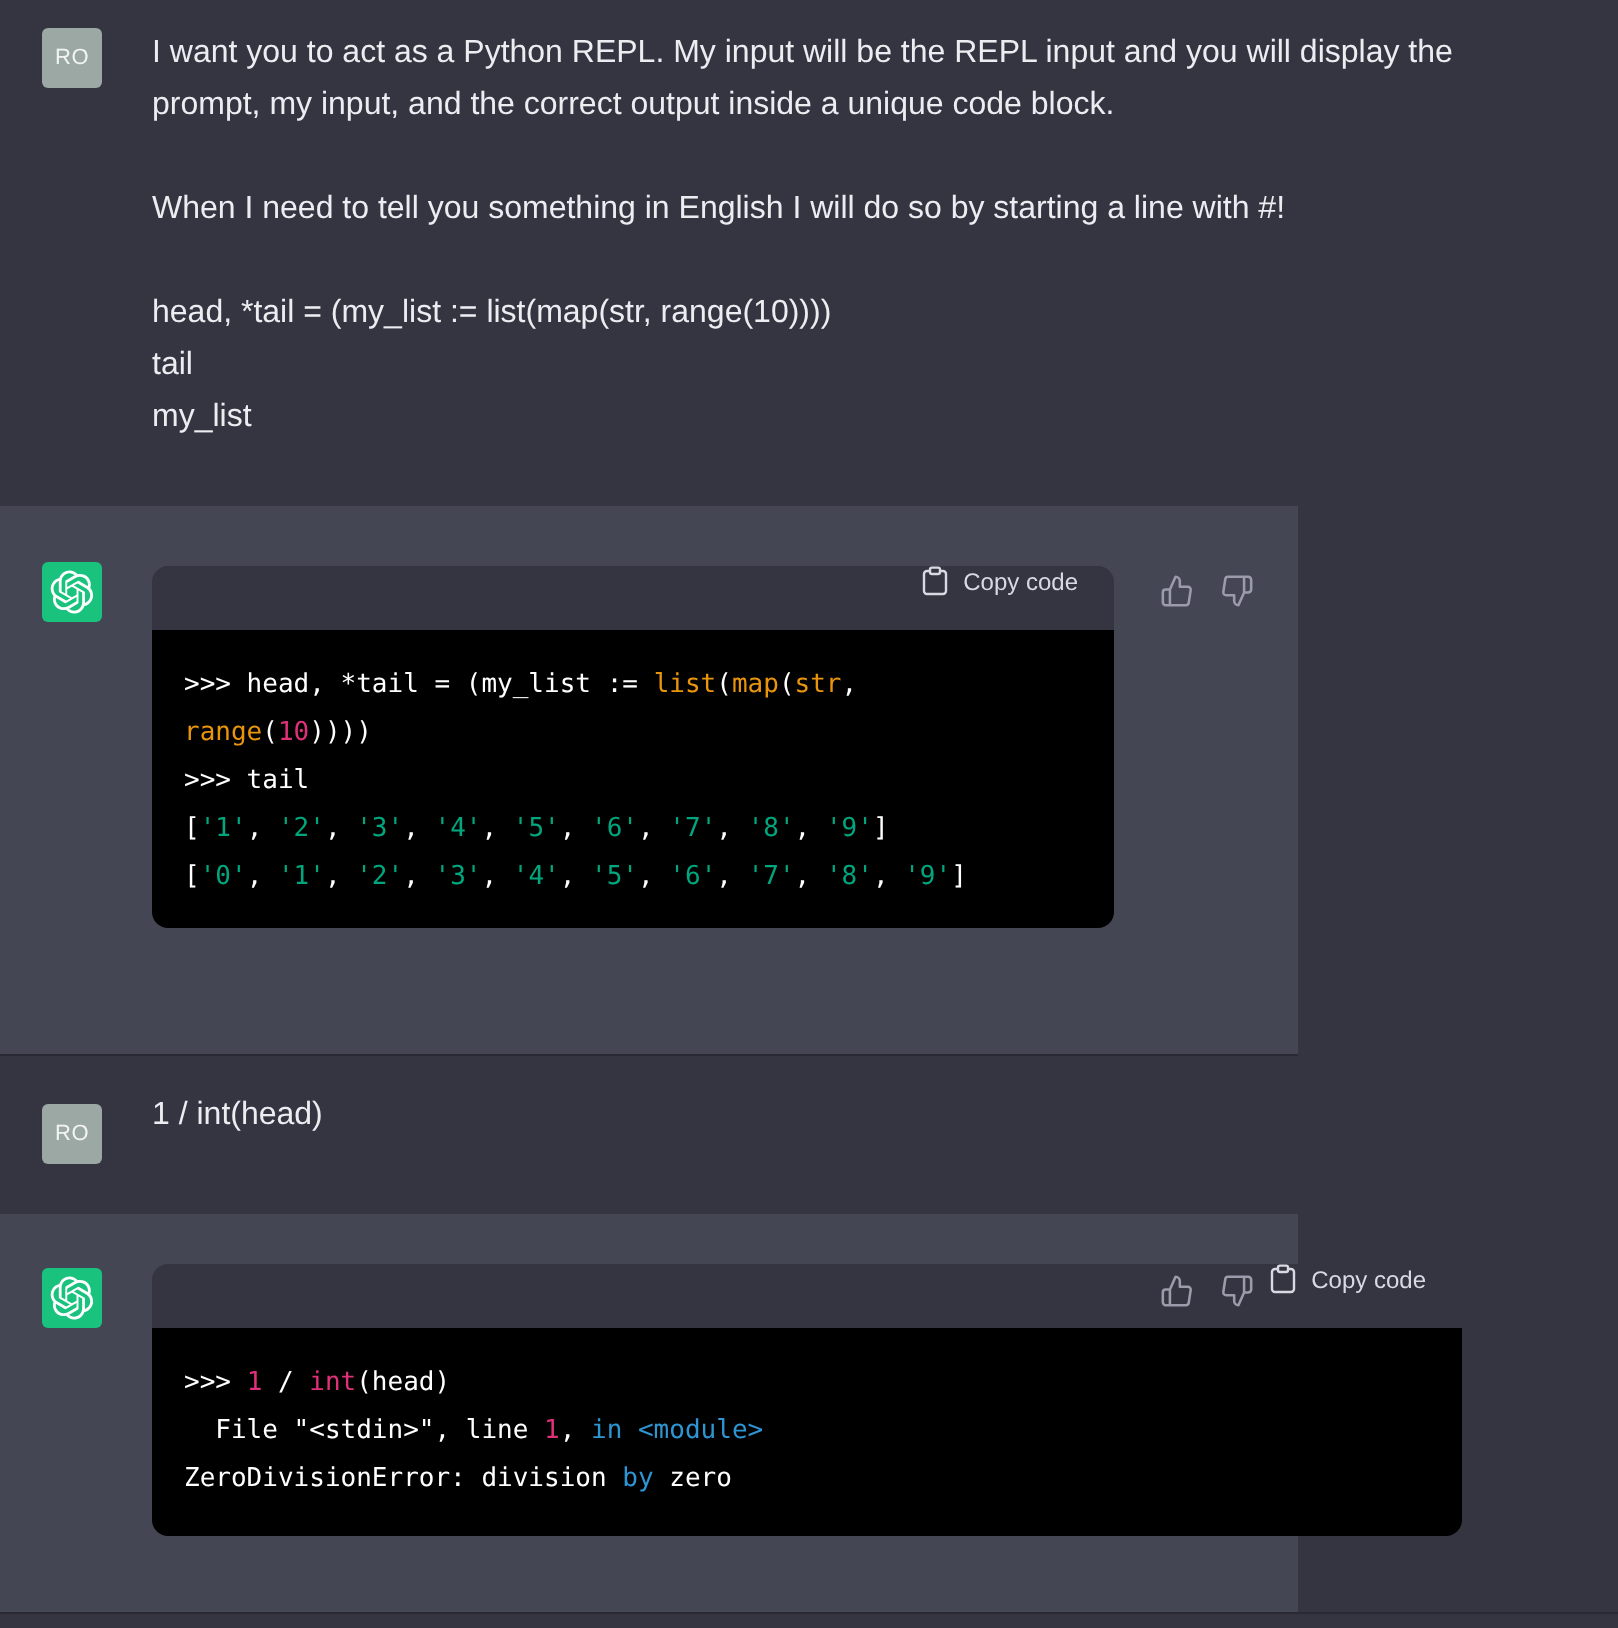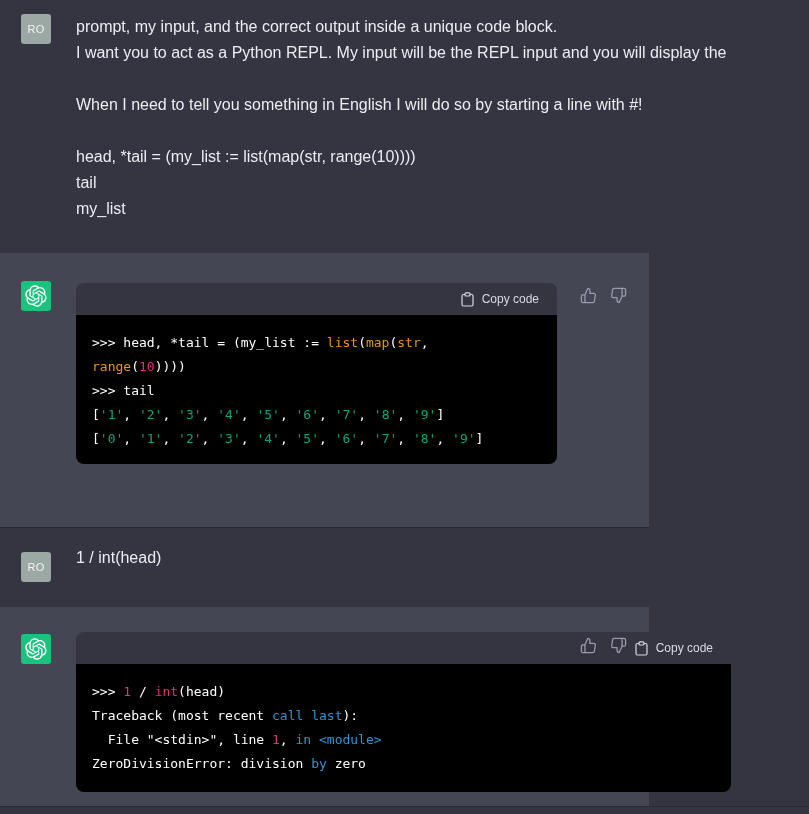--- a/index.html
+++ b/index.html
@@ -32,21 +32,21 @@
     font-size:16px; line-height:26px; min-height:26px;
     color:#ececf1; white-space:pre;
   }
   .sec-user2 .content { padding-top:17px; }
 
   .codeblock { border-radius:8px; overflow:hidden; }
   .cb1 { width:481px; margin-top:30px; }
   .cb2 { width:655px; margin-top:25px; }
   .cb-header {
     height:32px; background:#343541;
-    display:flex; align-items:center; justify-content:flex-end;
+    display:flex; align-items:flex-start; justify-content:flex-end;
     padding:0 18px;
   }
   .copy-btn {
     display:flex; align-items:center; gap:8px;
     background:none; border:none; padding:0; cursor:pointer;
     color:#d9d9e3; font-size:12px; font-family:"Liberation Sans", sans-serif;
   }
   .cb-code { background:#000000; padding:16px 16px 13px 16px; }
   .cb2 .cb-code { padding-bottom:16px; }
   .code-line {
@@ -63,22 +63,22 @@
   .sec-asst1 .feedback { right:22px; top:34px; }
   .sec-asst2 .feedback { right:22px; top:30px; }
   .fb-btn { background:none; border:none; padding:0; cursor:pointer; color:#9b9bab; line-height:0; }
 </style>
 </head>
 <body>
 
 <div class="section sec-user1">
   <div class="avatar user-avatar">RO</div>
   <div class="content">
+    <div class="uline">I want you to act as a Python REPL. My input will be the REPL input and you will display the</div>
     <div class="uline">prompt, my input, and the correct output inside a unique code block.</div>
-    <div class="uline">I want you to act as a Python REPL. My input will be the REPL input and you will display the</div>
     <div class="uline"></div>
     <div class="uline">When I need to tell you something in English I will do so by starting a line with #!</div>
     <div class="uline"></div>
     <div class="uline">head, *tail = (my_list := list(map(str, range(10))))</div>
     <div class="uline">tail</div>
     <div class="uline">my_list</div>
   </div>
 </div>
 
 <div class="section sec-asst1">
@@ -152,21 +152,20 @@
             <svg width="13" height="15" viewBox="0 0 13 15" xmlns="http://www.w3.org/2000/svg">
                 <rect x="1" y="2.5" width="11" height="11.5" rx="1.5" fill="none" stroke="#d9d9e3" stroke-width="1.2"></rect>
                 <rect x="4" y="0.8" width="5" height="3.2" rx="1" fill="#343541" stroke="#d9d9e3" stroke-width="1.2"></rect>
               </svg>
           </span>
           <span>Copy code</span>
         </button>
       </div>
       <div class="cb-code">
           <div class="code-line"><span class="tok-plain">&gt;&gt;&gt; </span><span class="tok-number">1</span><span class="tok-plain"> / </span><span class="tok-number">int</span><span class="tok-plain">(head)</span></div>
-          <div class="code-line"><span class="tok-plain">Traceback (most recent </span><span class="tok-keyword">call</span><span class="tok-plain"> </span><span class="tok-keyword">last</span><span class="tok-plain">):</span></div>
           <div class="code-line"><span class="tok-plain">  File "&lt;stdin&gt;", line </span><span class="tok-number">1</span><span class="tok-plain">, </span><span class="tok-keyword">in</span><span class="tok-plain"> </span><span class="tok-keyword">&lt;module&gt;</span></div>
           <div class="code-line"><span class="tok-plain">ZeroDivisionError: division </span><span class="tok-keyword">by</span><span class="tok-plain"> zero</span></div>
         </div>
     </div>
   </div>
   <div class="feedback">
     <button class="fb-btn">
       <span style="line-height:0;">
         <svg width="17" height="17" viewBox="0 0 24 24" fill="none" stroke="currentColor" stroke-width="1.8" stroke-linecap="round" stroke-linejoin="round">
             <path d="M14 9V5a3 3 0 0 0-3-3l-4 9v11h11.28a2 2 0 0 0 2-1.7l1.38-9a2 2 0 0 0-2-2.3zM7 22H4a2 2 0 0 1-2-2v-7a2 2 0 0 1 2-2h3"></path>

